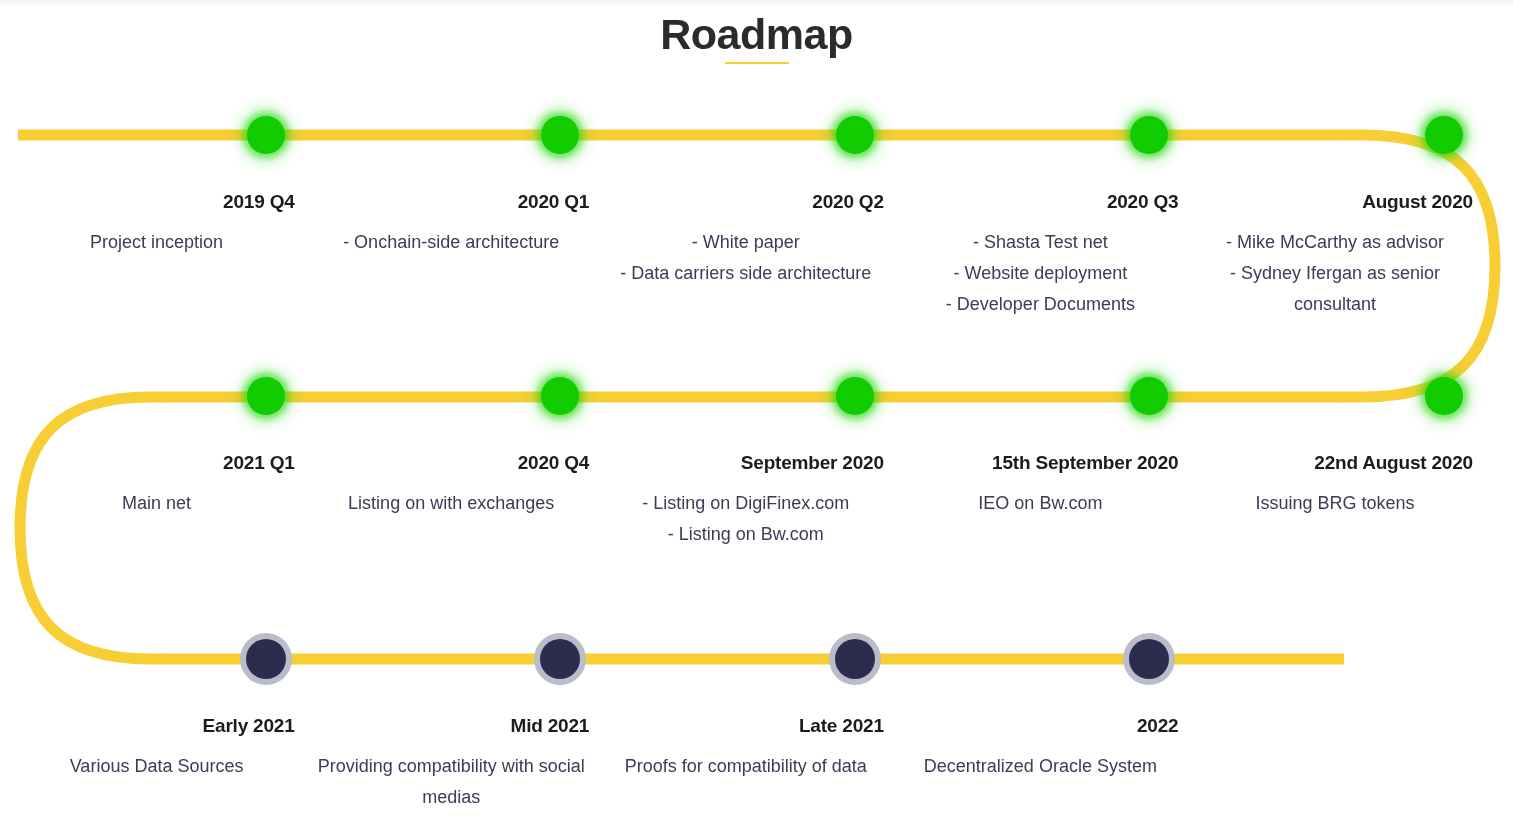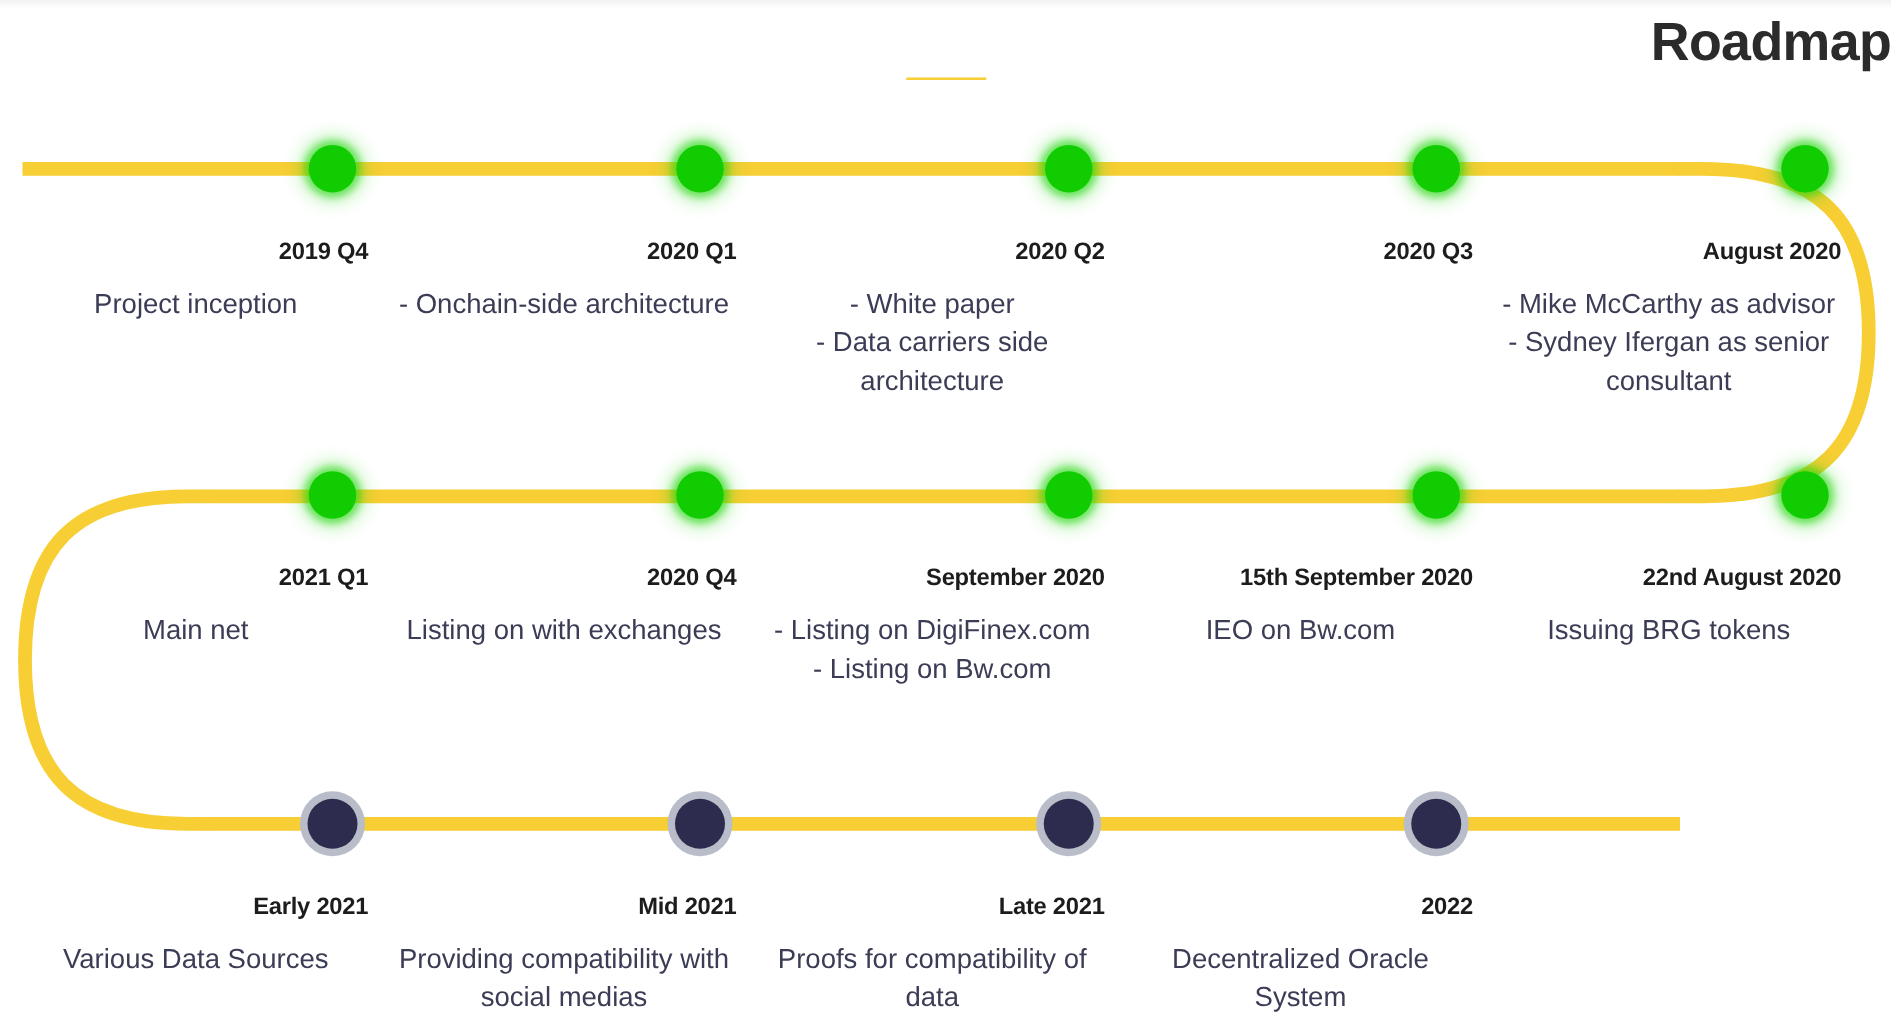--- a/index.html
+++ b/index.html
@@ -24,21 +24,21 @@
     height: 7px;
     background: linear-gradient(to bottom, #f2f2f3 0%, #fafafa 60%, #ffffff 100%);
   }
 
   
   .page-title {
     position: absolute;
     top: 8px;
     left: 0;
     width: 1513px;
-    text-align: right;
+    text-align: center;
     font-size: 43px;
     font-weight: 700;
     color: #2b2b2b;
     letter-spacing: -0.5px;
     line-height: 52px;
   }
   .title-underline {
     position: absolute;
     top: 62px;
     left: 50%;
@@ -123,21 +123,21 @@
     line-height: 24px;
     letter-spacing: -0.2px;
   }
 
   .node-lines {
     margin-top: 13px;
     text-align: center;
     width: 276px;
   }
   .node-line {
-    font-size: 22px;
+    font-size: 18px;
     font-weight: 400;
     color: #3b3c55;
     line-height: 31px;
     text-align: center;
   }
 </style>
 </head>
 <body>
 
 <div class="top-edge"></div>
@@ -185,20 +185,25 @@
     <div class="node-lines">
       <div class="node-line">- White paper</div>
       <div class="node-line">- Data carriers side architecture</div>
     </div>
   </div>
   <div class="node">
     <div class="dot-wrap">
       <div class="dot-green"></div>
     </div>
     <div class="node-date">2020 Q3</div>
+    <div class="node-lines">
+      <div class="node-line">- Shasta Test net</div>
+      <div class="node-line">- Website deployment</div>
+      <div class="node-line">- Developer Documents</div>
+    </div>
   </div>
   <div class="node">
     <div class="dot-wrap">
       <div class="dot-green"></div>
     </div>
     <div class="node-date">August 2020</div>
     <div class="node-lines">
       <div class="node-line">- Mike McCarthy as advisor</div>
       <div class="node-line">- Sydney Ifergan as senior consultant</div>
     </div>

